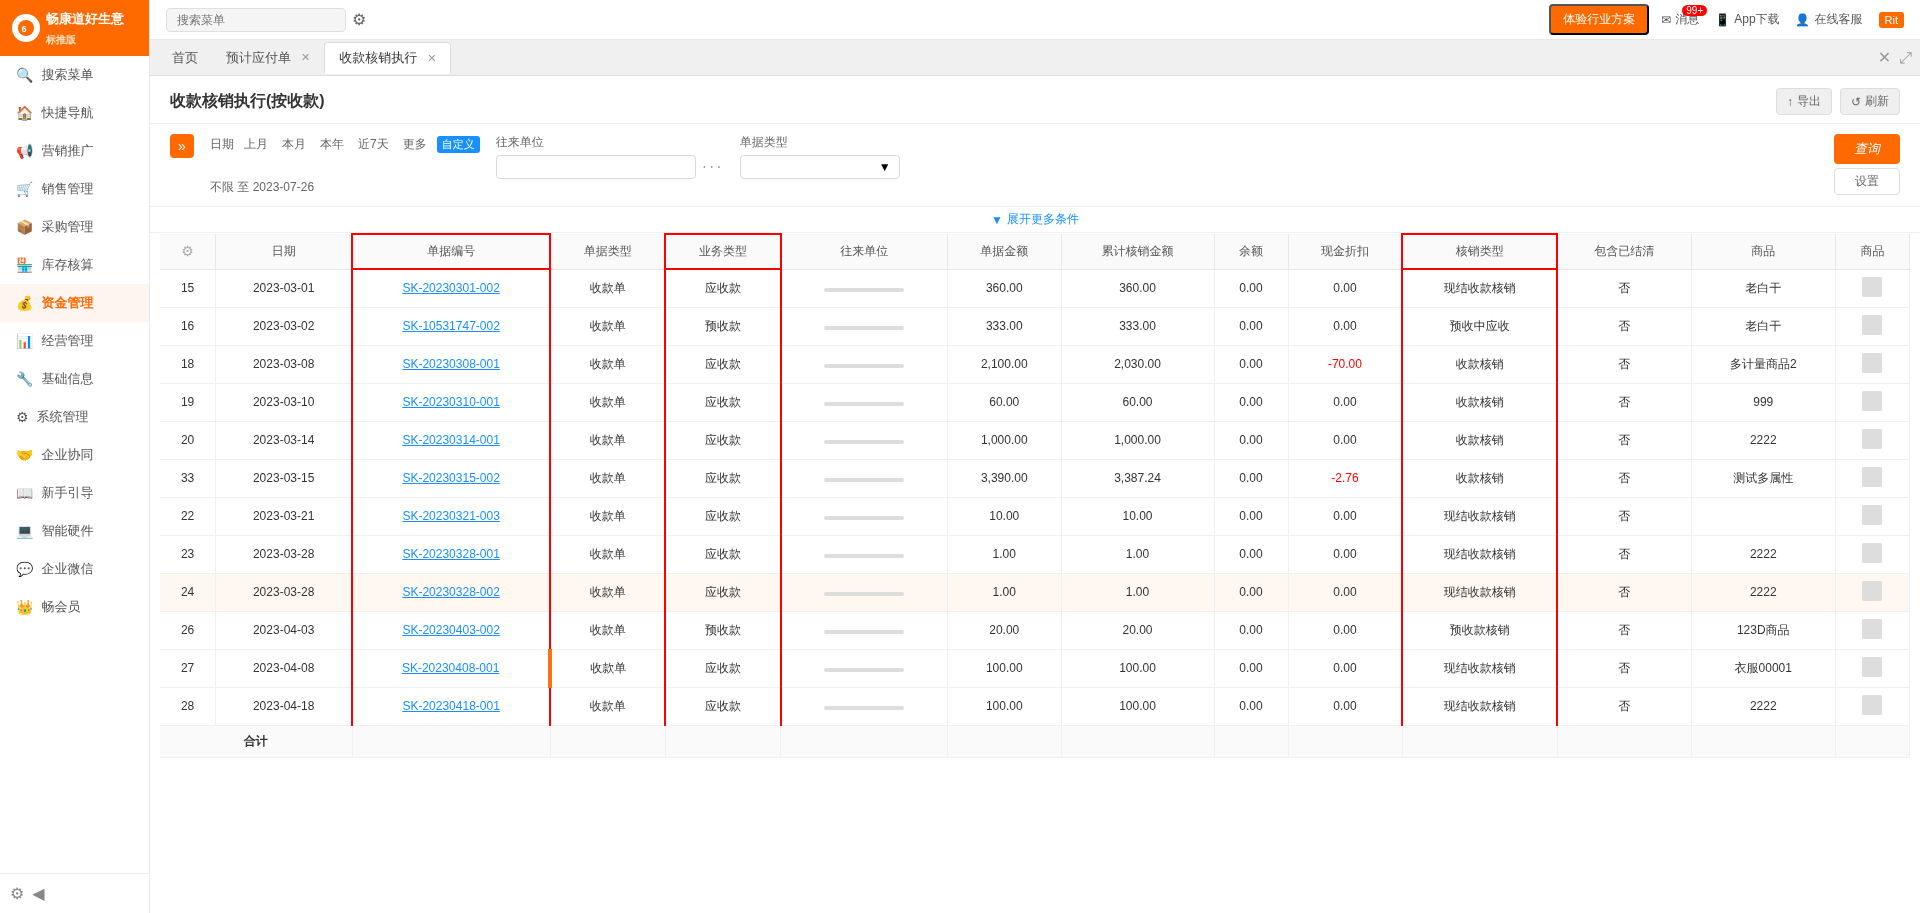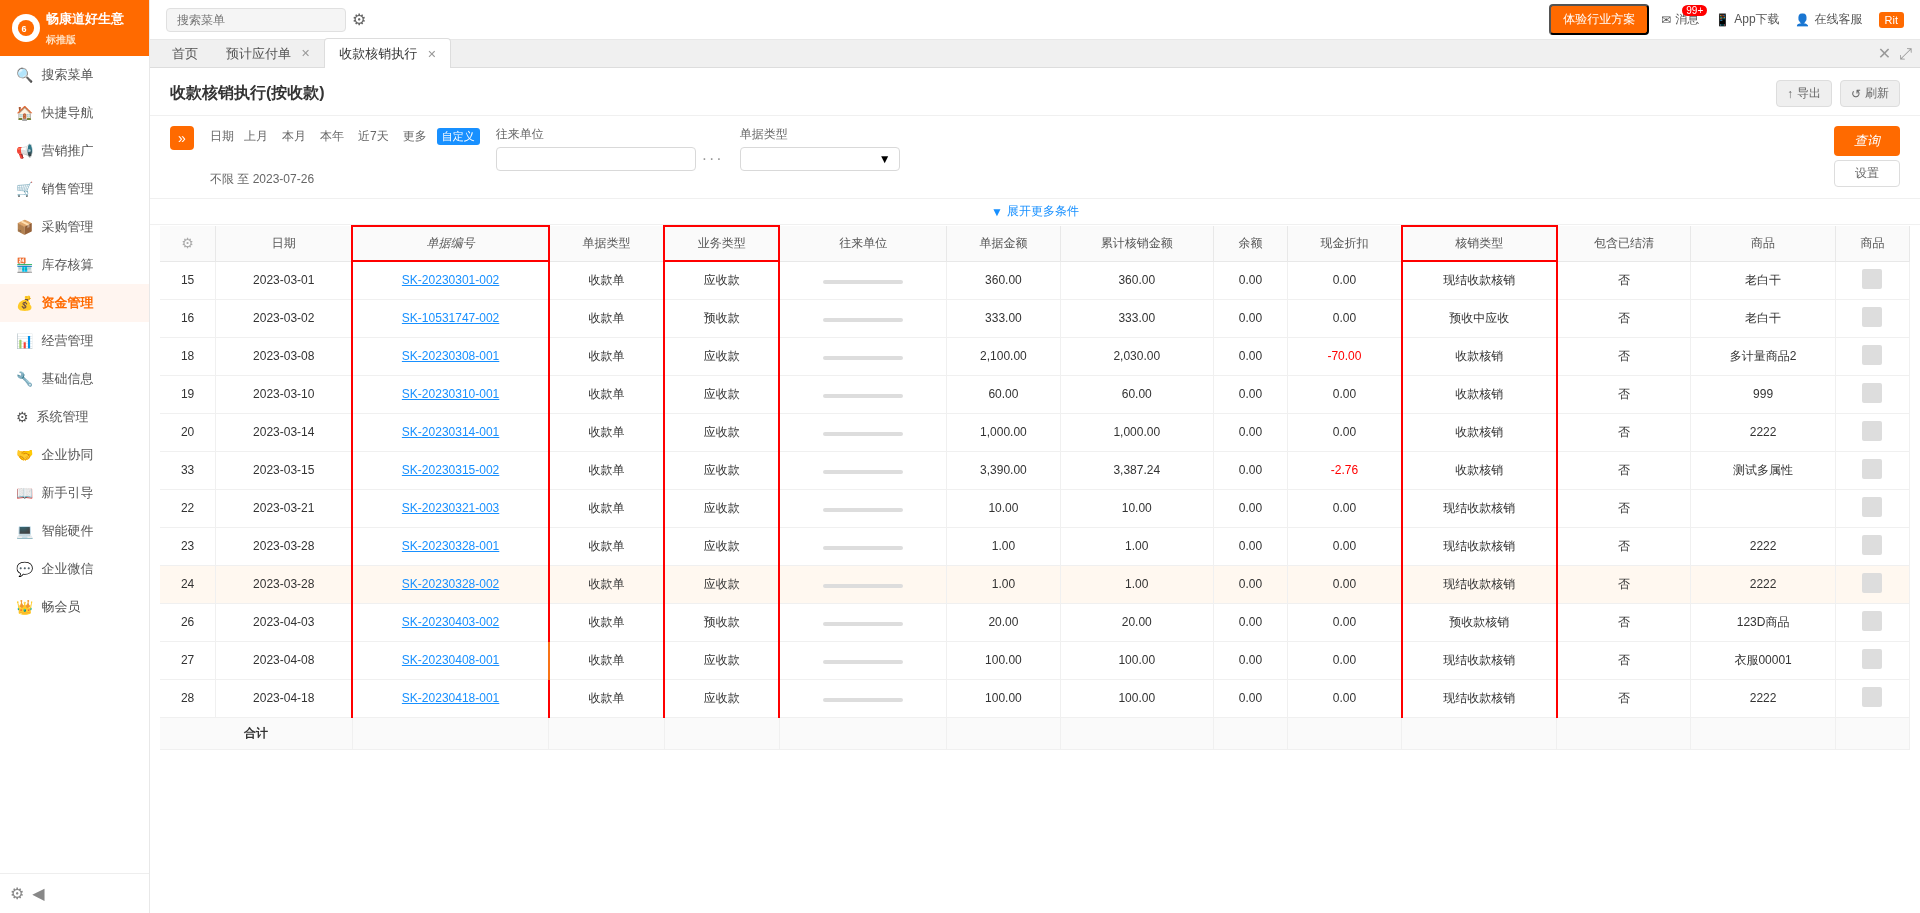--- a/index.html
+++ b/index.html
@@ -24,21 +24,21 @@
     .topbar-search { flex: 1; display: flex; align-items: center; gap: 6px; }
     .topbar-search-box { background: #f5f5f5; border: 1px solid #e0e0e0; border-radius: 4px; padding: 4px 10px; font-size: 12px; color: #999; width: 180px; }
     .topbar-gear { font-size: 16px; color: #666; cursor: pointer; }
     .topbar-solution { background: #ff6a00; color: #fff; padding: 5px 12px; border-radius: 4px; font-size: 12px; cursor: pointer; }
     .topbar-right { display: flex; align-items: center; gap: 16px; margin-left: auto; }
     .topbar-badge { position: relative; display: inline-block; }
     .topbar-badge-count { position: absolute; top: -6px; right: -8px; background: #f00; color: #fff; font-size: 10px; border-radius: 8px; padding: 0 4px; }
     .topbar-btn { display: flex; align-items: center; gap: 4px; color: #555; font-size: 12px; cursor: pointer; }
 
     
-    .tabs { display: flex; align-items: center; background: #f0f0f0; border-bottom: 1px solid #ddd; height: 28px; padding: 0 8px; }
+    .tabs { display: flex; align-items: center; background: #f0f0f0; border-bottom: 1px solid #ddd; height: 36px; padding: 0 8px; }
     .tab { display: flex; align-items: center; gap: 6px; padding: 6px 14px; font-size: 13px; cursor: pointer; border-radius: 4px 4px 0 0; color: #555; background: transparent; }
     .tab.active { background: #fff; color: #333; border: 1px solid #ddd; border-bottom: 1px solid #fff; margin-bottom: -1px; }
     .tab-home { color: #555; }
     .tab-close { font-size: 11px; color: #999; margin-left: 4px; }
     .tab-add { margin-left: auto; font-size: 16px; color: #999; cursor: pointer; }
     .tab-expand { font-size: 16px; color: #999; cursor: pointer; margin-left: 8px; }
 
     
     .content { flex: 1; display: flex; flex-direction: column; overflow: hidden; background: #fff; margin: 0; }
 
@@ -268,21 +268,21 @@
         <span>展开更多条件</span>
       </span>
     </div>
 
     <div class="table-container">
       <table>
         <thead>
           <tr>
             <th><span class="settings-icon">⚙</span></th>
             <th>日期</th>
-            <th style="border: 2px solid red; font-style: italic;">单据编号</th>
+            <th style="border: 2px solid red;">单据编号</th>
             <th>单据类型</th>
             <th style="border: 2px solid red;">业务类型</th>
             <th>往来单位</th>
             <th>单据金额</th>
             <th>累计核销金额</th>
             <th>余额</th>
             <th>现金折扣</th>
             <th style="border: 2px solid red;">核销类型</th>
             <th>包含已结清</th>
             <th>商品</th>
@@ -446,21 +446,21 @@
     <td>0.00</td>
     <td class="">0.00</td>
     <td style="border-left:2px solid red;border-right:2px solid red;">预收款核销</td>
     <td>否</td>
     <td>123D商品</td>
     <td><span style="background:#ddd;width:20px;height:20px;display:inline-block;border-radius:2px;"></span></td>
   </tr>
             <tr>
     <td>27</td>
     <td>2023-04-08</td>
-    <td style="border-left:2px solid red;border-right:2px solid #f97316;"><a class="link-text">SK-20230408-001</a></td>
+    <td style="border-left:2px solid red;border-right:4px solid #f97316;"><a class="link-text">SK-20230408-001</a></td>
     <td>收款单</td>
     <td style="border-left:2px solid red;border-right:2px solid red;">应收款</td>
     <td><span style="background:#ddd;padding:2px 20px;border-radius:2px;display:inline-block;min-width:80px;"></span></td>
     <td class="">100.00</td>
     <td class="">100.00</td>
     <td>0.00</td>
     <td class="">0.00</td>
     <td style="border-left:2px solid red;border-right:2px solid red;">现结收款核销</td>
     <td>否</td>
     <td>衣服00001</td>

